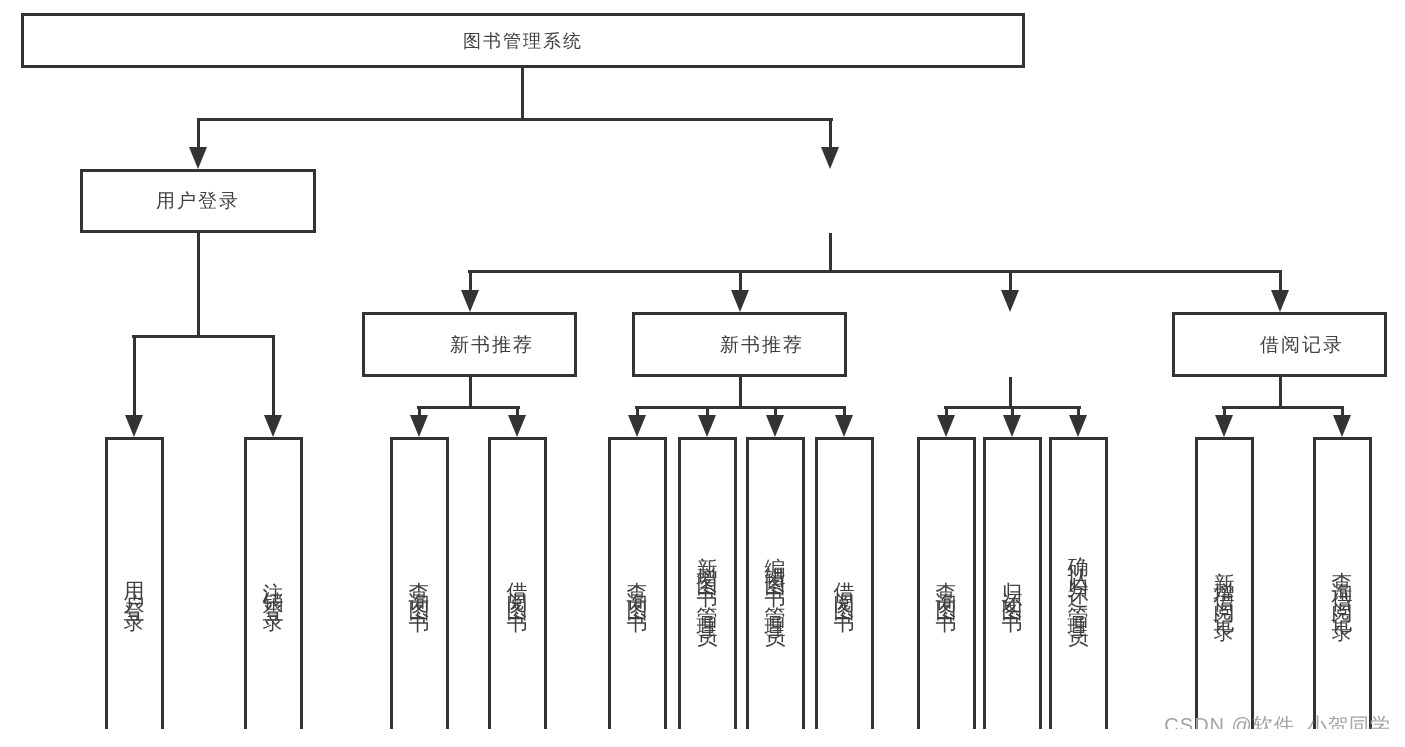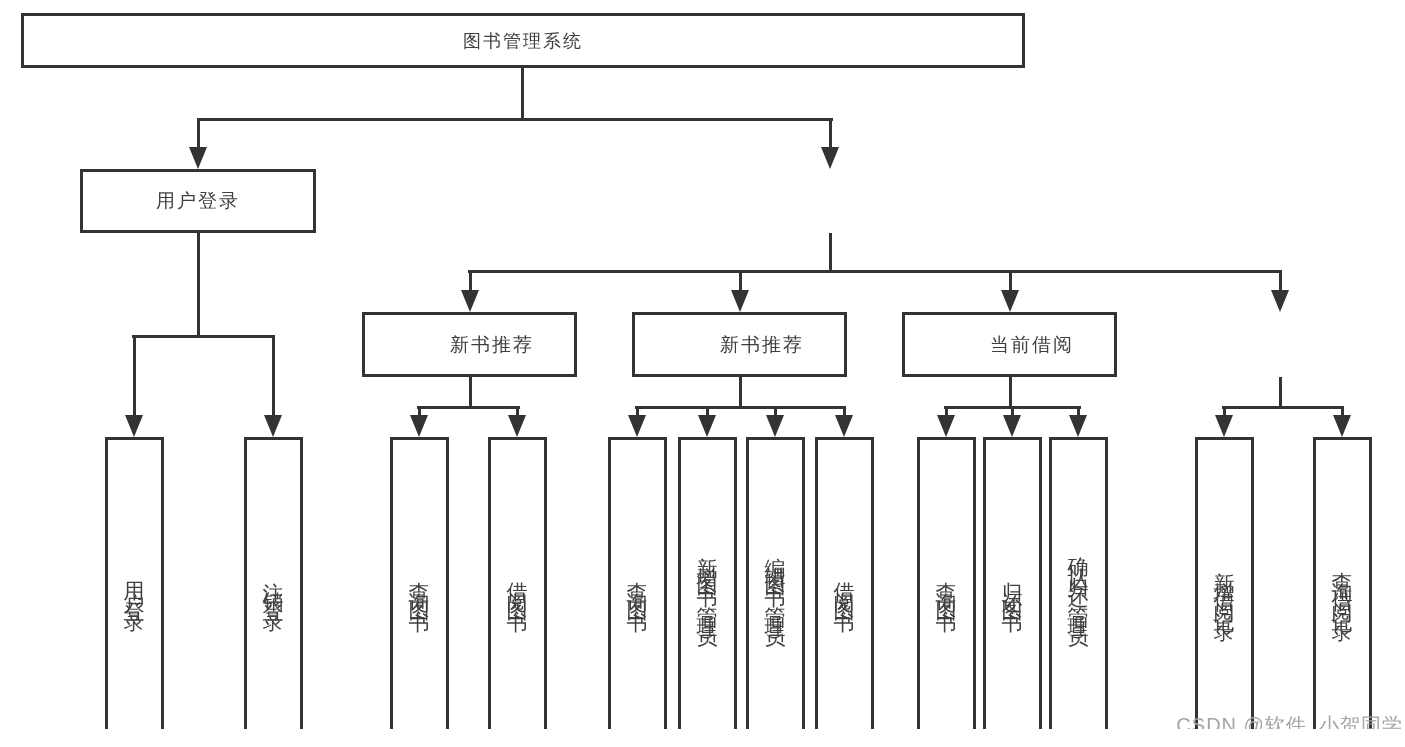--- a/index.html
+++ b/index.html
@@ -30,36 +30,36 @@
     font-size:21px;letter-spacing:10px;color:var(--text);line-height:1;
   }
   .v{position:absolute;width:3px;background:var(--line);}
   .h{position:absolute;height:3px;background:var(--line);}
   .tri{
     position:absolute;width:0;height:0;
     border-left:9px solid transparent;border-right:9px solid transparent;
     border-top:22px solid var(--line);
   }
   .watermark{
-    position:absolute;right:2px;top:712px;font-size:20px;
+    position:absolute;right:14px;top:712px;font-size:20px;
     color:var(--watermark);letter-spacing:1px;white-space:nowrap;
   }
 </style>
 </head>
 <body>
 
 <div class="canvas">
 
   <div class="box root">图书管理系统</div>
 
   <div class="box n2a">用户登录</div>
 
   <div class="box n3" style="left:362px">新书推荐</div>
   <div class="box n3" style="left:632px">新书推荐</div>
-  <div class="box n3" style="left:902px">当前借阅</div>
+  <div class="box n3" style="left:1172px">借阅记录</div>
 
   <div class="box leaf" style="left:105px">
       <span class="vtext">用户登录</span>
     </div>
   <div class="box leaf" style="left:244px">
       <span class="vtext">注销登录</span>
     </div>
 
   <div class="box leaf" style="left:390px">
       <span class="vtext">查询图书</span>

